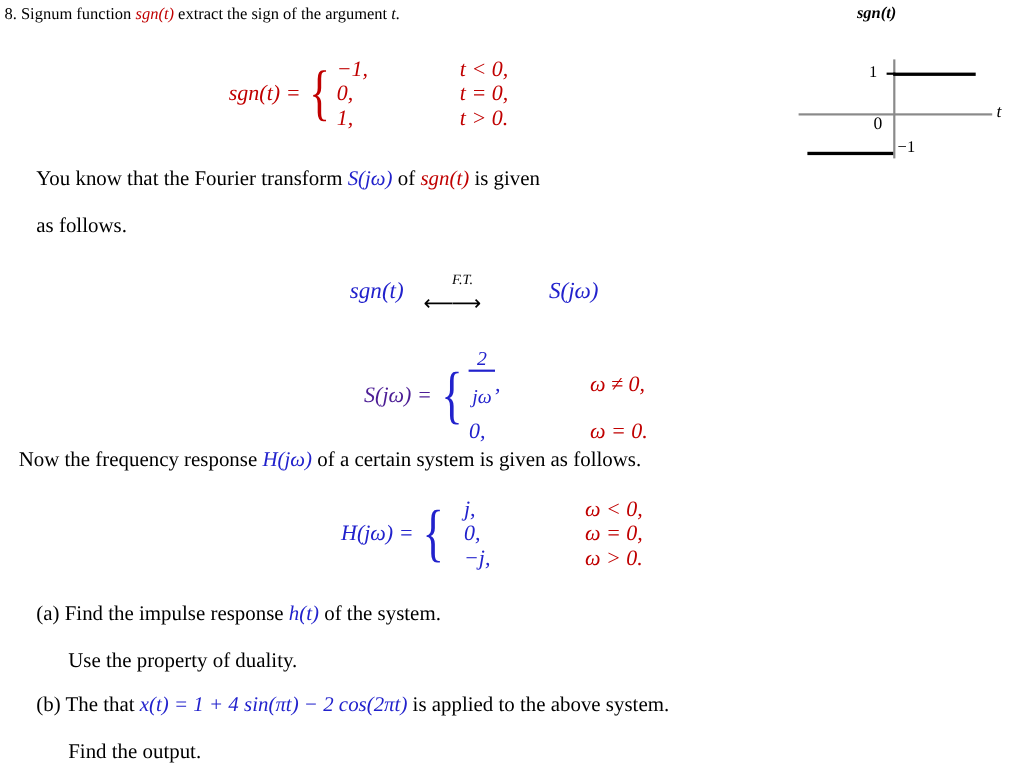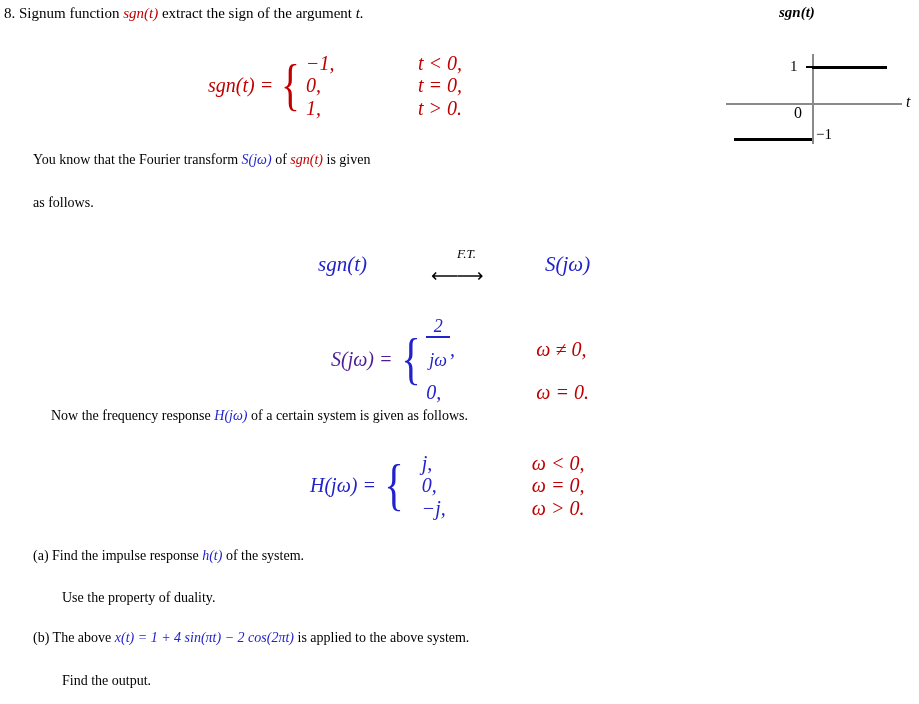--- a/index.html
+++ b/index.html
@@ -76,46 +76,45 @@
   }
   .caserow .cond {
     color: #c00000;
     font-style: italic;
     white-space: nowrap;
   }
 
   
   .para {
     position: absolute;
-    font-size: 14px;
+    font-size: 19px;
     white-space: nowrap;
   }
   #line-fourier { left: 33px; top: 152px; }
   #line-asfollows { left: 33px; top: 195px; }
-  #line-nowfreq { left: 51px; top: 408px; }
+  #line-nowfreq { left: 17px; top: 408px; }
 
   
   #ft-pair {
     position: absolute;
     left: 318px;
     top: 248px;
     font-size: 21px;
     display: flex;
     align-items: center;
   }
   #ft-pair .ft-left {
     color: #2222cc;
     font-style: italic;
     margin-right: 18px;
   }
   #ft-pair .ft-arrowbox {
     position: relative;
     width: 98px;
     height: 32px;
-    margin-left: 46px;
   }
   #ft-pair .ft-label {
     position: absolute;
     left: 26px;
     top: -2px;
     font-size: 13px;
     font-style: italic;
     color: #000000;
   }
   #ft-pair .ft-arrow {
@@ -373,21 +372,21 @@
       </span>
     </span>
   </div>
 
   <div class="para" id="item-a-sub">Use the property of duality.</div>
   <div class="para" id="item-a">
     <span>(a)</span><span> Find the impulse response </span><span class="blue it">h(t)</span><span> of the system.</span>
   </div>
 
   <div class="para" id="item-b">
-    <span>(b)</span><span> The above </span><span class="blue it">x(t) = 1 + 4 sin(πt) − 2 cos(2πt)</span><span> is applied to the above system.</span>
+    <span>(b)</span><span> The that </span><span class="blue it">x(t) = 1 + 4 sin(πt) − 2 cos(2πt)</span><span> is applied to the above system.</span>
   </div>
   <div class="para" id="item-b-sub">Find the output.</div>
 
   <div id="graph">
     <div class="glabel-title">sgn(t)</div>
     <div class="axis-h"></div>
     <div class="axis-v"></div>
     <div class="seg-pos"></div>
     <div class="seg-neg"></div>
     <div class="tick-one"></div>

